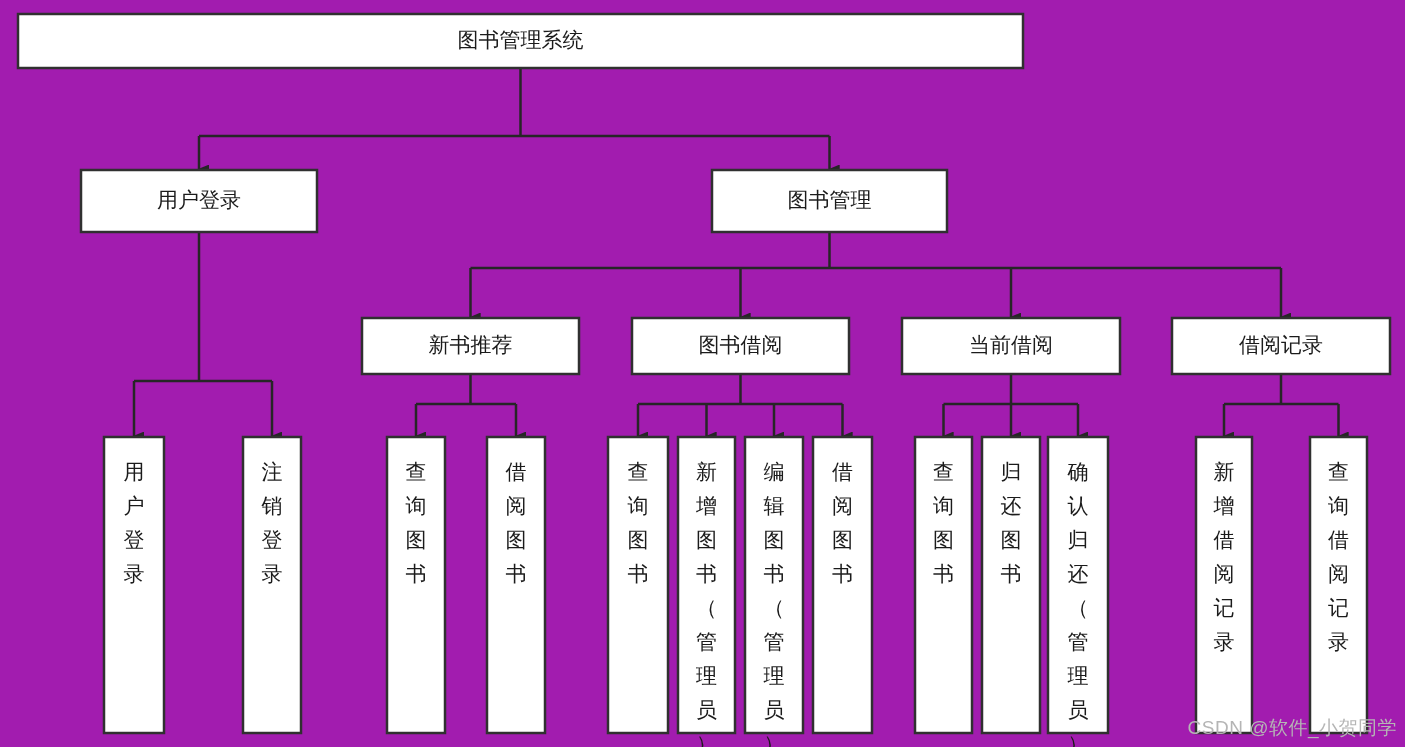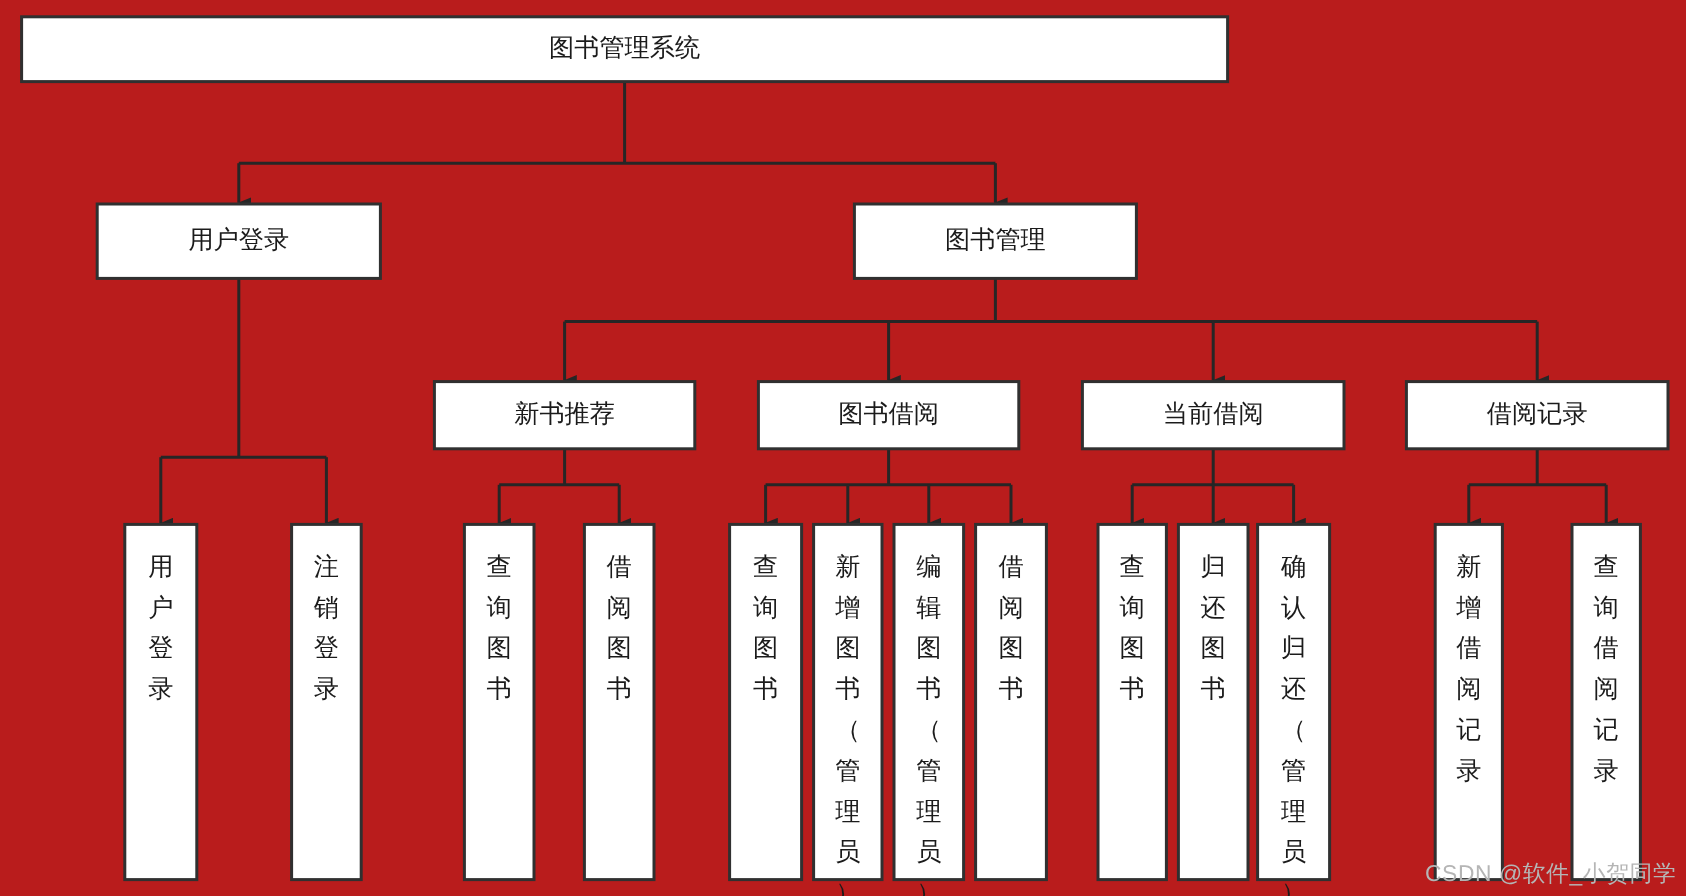--- a/index.html
+++ b/index.html
@@ -7,21 +7,21 @@
     padding: 0;
     background: #ffffff;
   }
   body {
     font-family: "Liberation Sans", "DejaVu Sans", sans-serif;
   }
   #diagram-root {
     position: relative;
     width: 1405px;
     height: 747px;
-    background: #b91c1c;
+    background: #a21caf;
     overflow: hidden;
   }
   #diagram-svg {
     position: absolute;
     left: 0;
     top: 0;
     width: 1405px;
     height: 747px;
   }
   .node-box {

